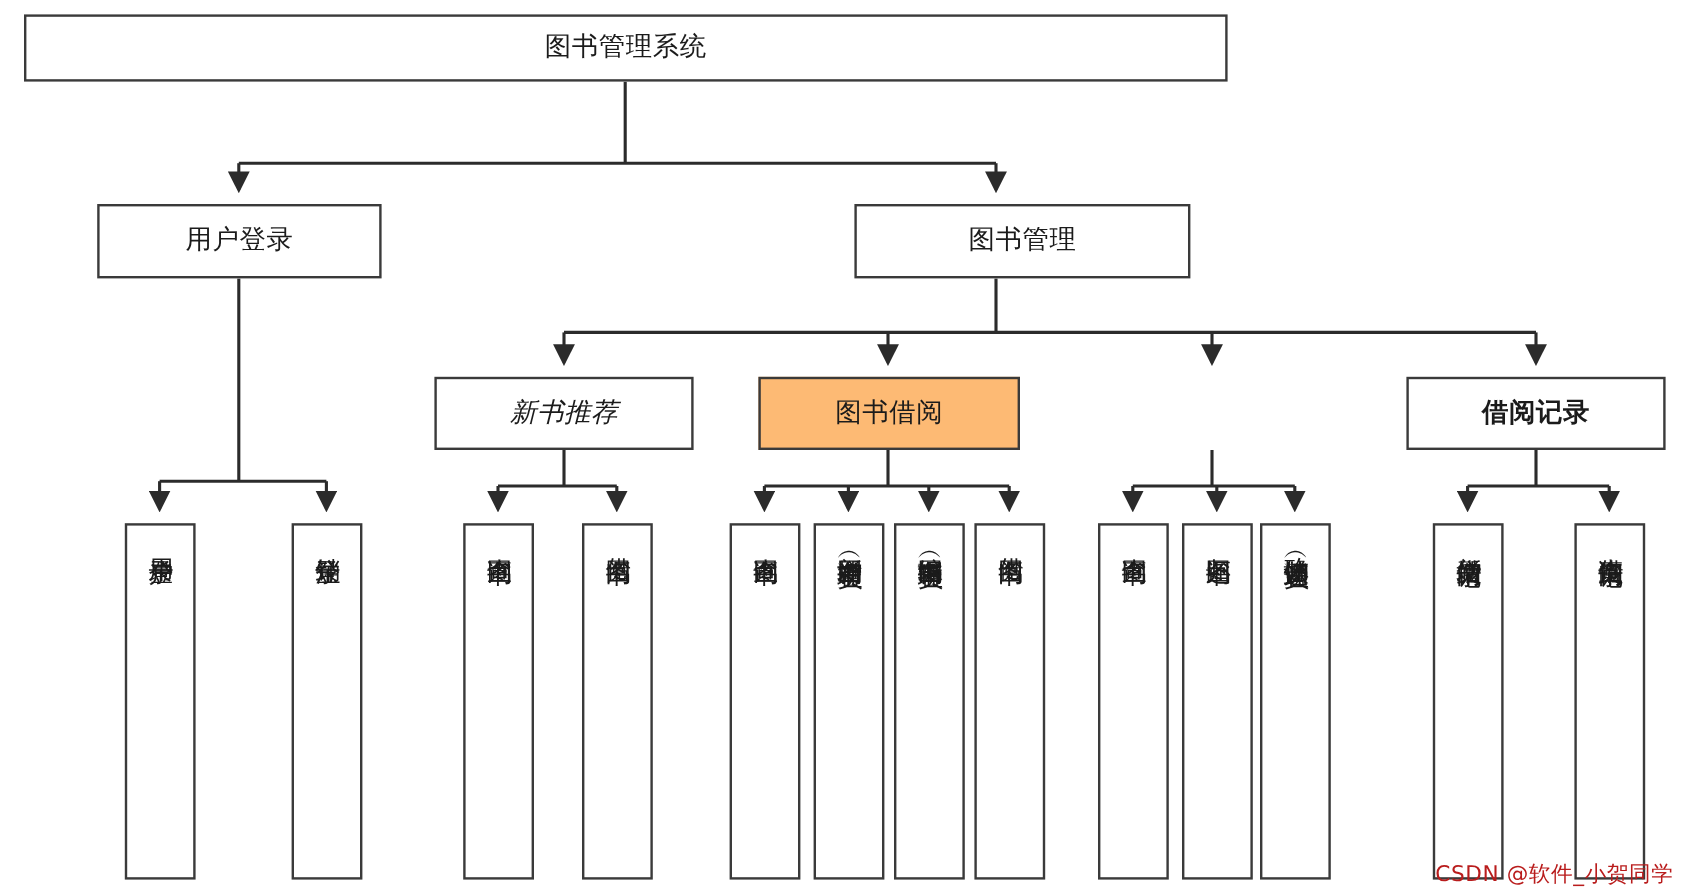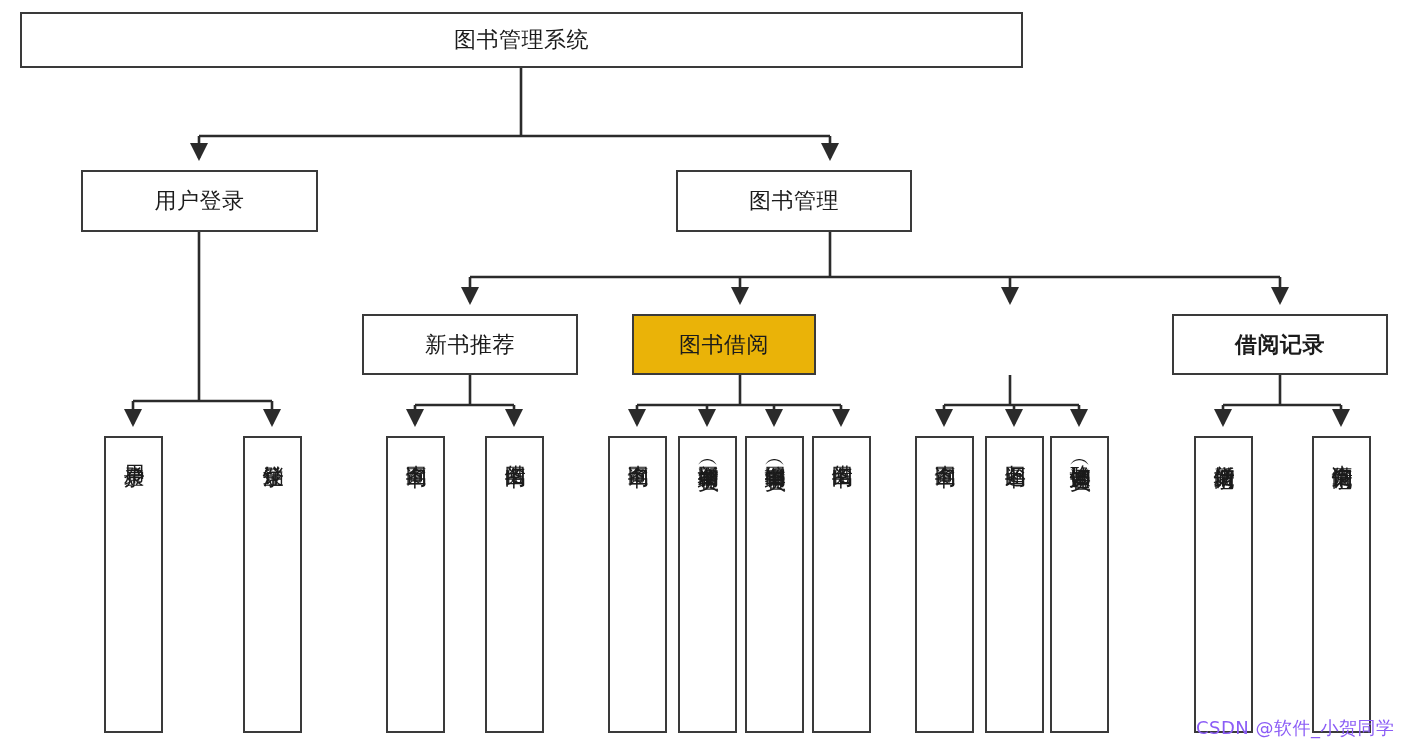--- a/index.html
+++ b/index.html
@@ -121,28 +121,28 @@
     </g>
   </svg>
 
   <div class="node" id="n-root" style="left: 20px; top: 12px; width: 1003px; height: 56px; border-color: rgb(58, 58, 58); background: rgb(255, 255, 255);">
     <span class="label" style="color: rgb(27, 27, 27);">图书管理系统</span>
   </div>
 
   <div class="node" id="n-l2-0" style="left: 81px; top: 170px; width: 237px; height: 62px; border-color: rgb(58, 58, 58); background: rgb(255, 255, 255);">
     <span class="label" style="color: rgb(27, 27, 27);">用户登录</span>
   </div>
-  <div class="node" id="n-l2-1" style="left: 676px; top: 170px; width: 236px; height: 62px; border-color: rgb(58, 58, 58); background: rgb(255, 255, 255);">
+  <div class="node" id="n-l2-1" style="left: 712px; top: 170px; width: 280px; height: 62px; border-color: rgb(58, 58, 58); background: rgb(255, 255, 255);">
     <span class="label" style="color: rgb(27, 27, 27);">图书管理</span>
   </div>
 
-  <div class="node" id="n-l3-0" style="left: 362px; top: 314px; width: 216px; height: 61px; border-color: rgb(58, 58, 58); background: rgb(255, 255, 255);">
+  <div class="node" id="n-l3-0" style="left: 362px; top: 314px; width: 216px; height: 61px; border-color: rgb(58, 58, 58); background: rgb(255, 255, 255); font-style: italic;">
     <span class="label" style="color: rgb(27, 27, 27);">新书推荐</span>
   </div>
-  <div class="node" id="n-l3-1" style="left: 632px; top: 314px; width: 184px; height: 61px; border-color: rgb(58, 58, 58); background: #eab308;">
+  <div class="node" id="n-l3-1" style="left: 632px; top: 314px; width: 218px; height: 61px; border-color: rgb(58, 58, 58); background: #fdba74;">
     <span class="label" style="color: rgb(27, 27, 27);">图书借阅</span>
   </div>
   <div class="node" id="n-l3-3" style="left: 1172px; top: 314px; width: 216px; height: 61px; border-color: rgb(58, 58, 58); background: rgb(255, 255, 255); font-weight: bold;">
     <span class="label" style="color: rgb(27, 27, 27);">借阅记录</span>
   </div>
 
   <div class="node leaf" id="n-lf-0" style="left: 104px; top: 436px; width: 59px; height: 297px; border-color: rgb(58, 58, 58); background: rgb(255, 255, 255);">
     <span class="label" style="color: rgb(27, 27, 27);">用户登录</span>
   </div>
   <div class="node leaf" id="n-lf-1" style="left: 243px; top: 436px; width: 59px; height: 297px; border-color: rgb(58, 58, 58); background: rgb(255, 255, 255);">
@@ -175,15 +175,15 @@
   <div class="node leaf" id="n-lf-10" style="left: 1050px; top: 436px; width: 59px; height: 297px; border-color: rgb(58, 58, 58); background: rgb(255, 255, 255);">
     <span class="label" style="color: rgb(27, 27, 27);">确认归还（管理员）</span>
   </div>
   <div class="node leaf" id="n-lf-11" style="left: 1194px; top: 436px; width: 59px; height: 297px; border-color: rgb(58, 58, 58); background: rgb(255, 255, 255);">
     <span class="label" style="color: rgb(27, 27, 27);">新增借阅记录</span>
   </div>
   <div class="node leaf" id="n-lf-12" style="left: 1312px; top: 436px; width: 59px; height: 297px; border-color: rgb(58, 58, 58); background: rgb(255, 255, 255);">
     <span class="label" style="color: rgb(27, 27, 27);">查询借阅记录</span>
   </div>
 
-  <div class="watermark" id="wm" style="left: 1196px; top: 716px; color: #8b5cf6;">CSDN @软件_小贺同学</div>
+  <div class="watermark" id="wm" style="left: 1196px; top: 716px; color: #b91c1c;">CSDN @软件_小贺同学</div>
 
 </div>
 
 </body></html>

